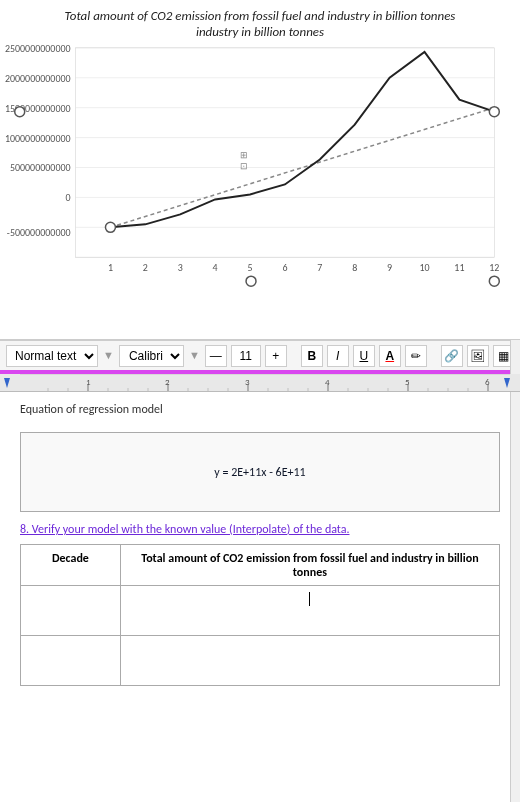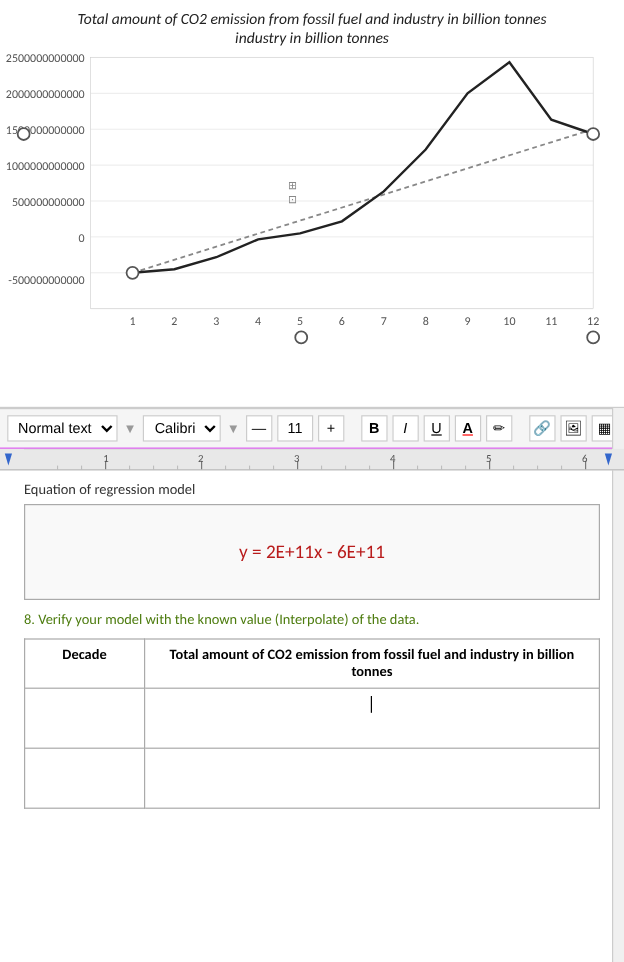--- a/index.html
+++ b/index.html
@@ -27,21 +27,21 @@
       top: 0; left: 0;
       width: 100%; height: 100%;
     }
 
     
     #toolbar {
       display: flex;
       align-items: center;
       height: 34px;
       background: #f5f5f5;
-      border-bottom: 1px solid #d946ef;
+      border-bottom: 4px solid #d946ef;
       border-top: 1px solid #ccc;
       padding: 0 6px;
       gap: 4px;
     }
 
     .toolbar-select {
       height: 22px;
       font-size: 12px;
       border: 1px solid #ccc;
       background: #fff;
@@ -103,44 +103,45 @@
 
     
     #doc-area {
       background: #fff;
       padding: 10px 20px;
     }
 
     #equation-label {
       font-size: 12px;
       color: #333;
-      margin-bottom: 4px;
+      margin-bottom: 16px;
     }
 
     #equation-box {
       width: 480px;
       height: 80px;
       border: 1px solid #aaa;
       background: #f9f9f9;
       display: flex;
       flex-direction: column;
       align-items: center;
       justify-content: center;
       margin-bottom: 10px;
     }
 
     #equation-text {
-      font-size: 16px;
-      color: #b91c1c;
+      font-size: 12px;
+      color: #0f172a;
     }
 
     #question-8 {
       font-size: 12px;
-      color: #4d7c0f;
+      color: #6d28d9;
       margin: 10px 0 8px 0;
+      text-decoration: underline;
     }
 
     
     #data-table {
       width: 480px;
       border-collapse: collapse;
       font-size: 12px;
       padding-left: 42px;
     }
 

